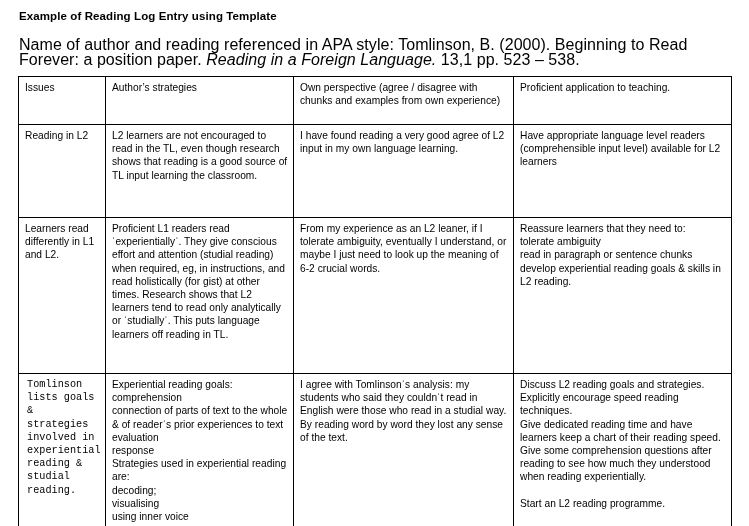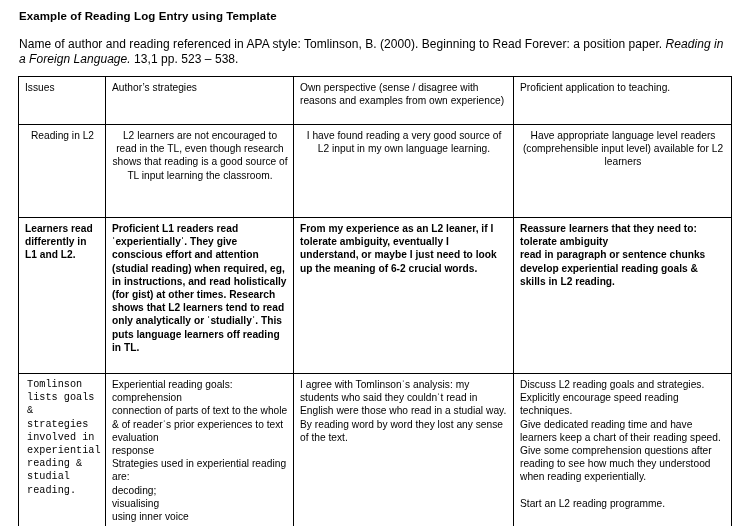--- a/index.html
+++ b/index.html
@@ -29,21 +29,21 @@
     font-weight: bold;
     letter-spacing: 0.1px;
     line-height: 14px;
     white-space: nowrap;
   }
   .citation {
     position: absolute;
     left: 19px;
     top: 37px;
     width: 712px;
-    font-size: 12px;
+    font-size: 16px;
     line-height: 15px;
     letter-spacing: 0.05px;
   }
   .citation .ital {
     font-style: italic;
   }
 
   .log-table {
     position: absolute;
     left: 18px;
@@ -59,22 +59,22 @@
     font-size: 10.2px;
     line-height: 13.2px;
     letter-spacing: 0.02px;
   }
   col.c-issues    { width: 87px; }
   col.c-author    { width: 188px; }
   col.c-own       { width: 220px; }
   col.c-practical { width: 218px; }
 
   .row-head td { height: 39px; margin-left: 44px; }
-  .row-1 td { height: 84px; text-align: center; }
-  .row-2 td { height: 147px; font-weight: bold; }
+  .row-1 td { height: 84px; }
+  .row-2 td { height: 147px; }
   .row-3 td { height: 170px; }
 
   .cell-text {
     white-space: pre-line;
     margin: 0;
   }
   .cell-pad-left {
     padding-left: 2px;
     font-family: Liberation Mono, monospace;
   }
@@ -97,36 +97,36 @@
     </colgroup>
     <tbody>
       <tr class="row-head">
         <td>
             <div class="cell-text">Issues</div>
           </td>
         <td>
             <div class="cell-text">Author’s strategies</div>
           </td>
         <td>
-            <div class="cell-text">Own perspective (sense / disagree with reasons and examples from own experience)</div>
+            <div class="cell-text">Own perspective (agree / disagree with chunks and examples from own experience)</div>
           </td>
         <td>
             <div class="cell-text">Proficient application to teaching.</div>
           </td>
       </tr>
 
       <tr class="row-1">
         <td>
             <div class="cell-text">Reading in L2</div>
           </td>
         <td>
             <div class="cell-text">L2 learners are not encouraged to read in the TL, even though research shows that reading is a good source of TL input learning the classroom.</div>
           </td>
         <td>
-            <div class="cell-text"> I have found reading a very good source of L2 input in my own language learning.</div>
+            <div class="cell-text"> I have found reading a very good agree of L2 input in my own language learning.</div>
           </td>
         <td>
             <div class="cell-text">Have appropriate language level readers (comprehensible input level) available for L2 learners</div>
           </td>
       </tr>
 
       <tr class="row-2">
         <td>
             <div class="cell-text">Learners read differently in L1 and L2.</div>
           </td>

